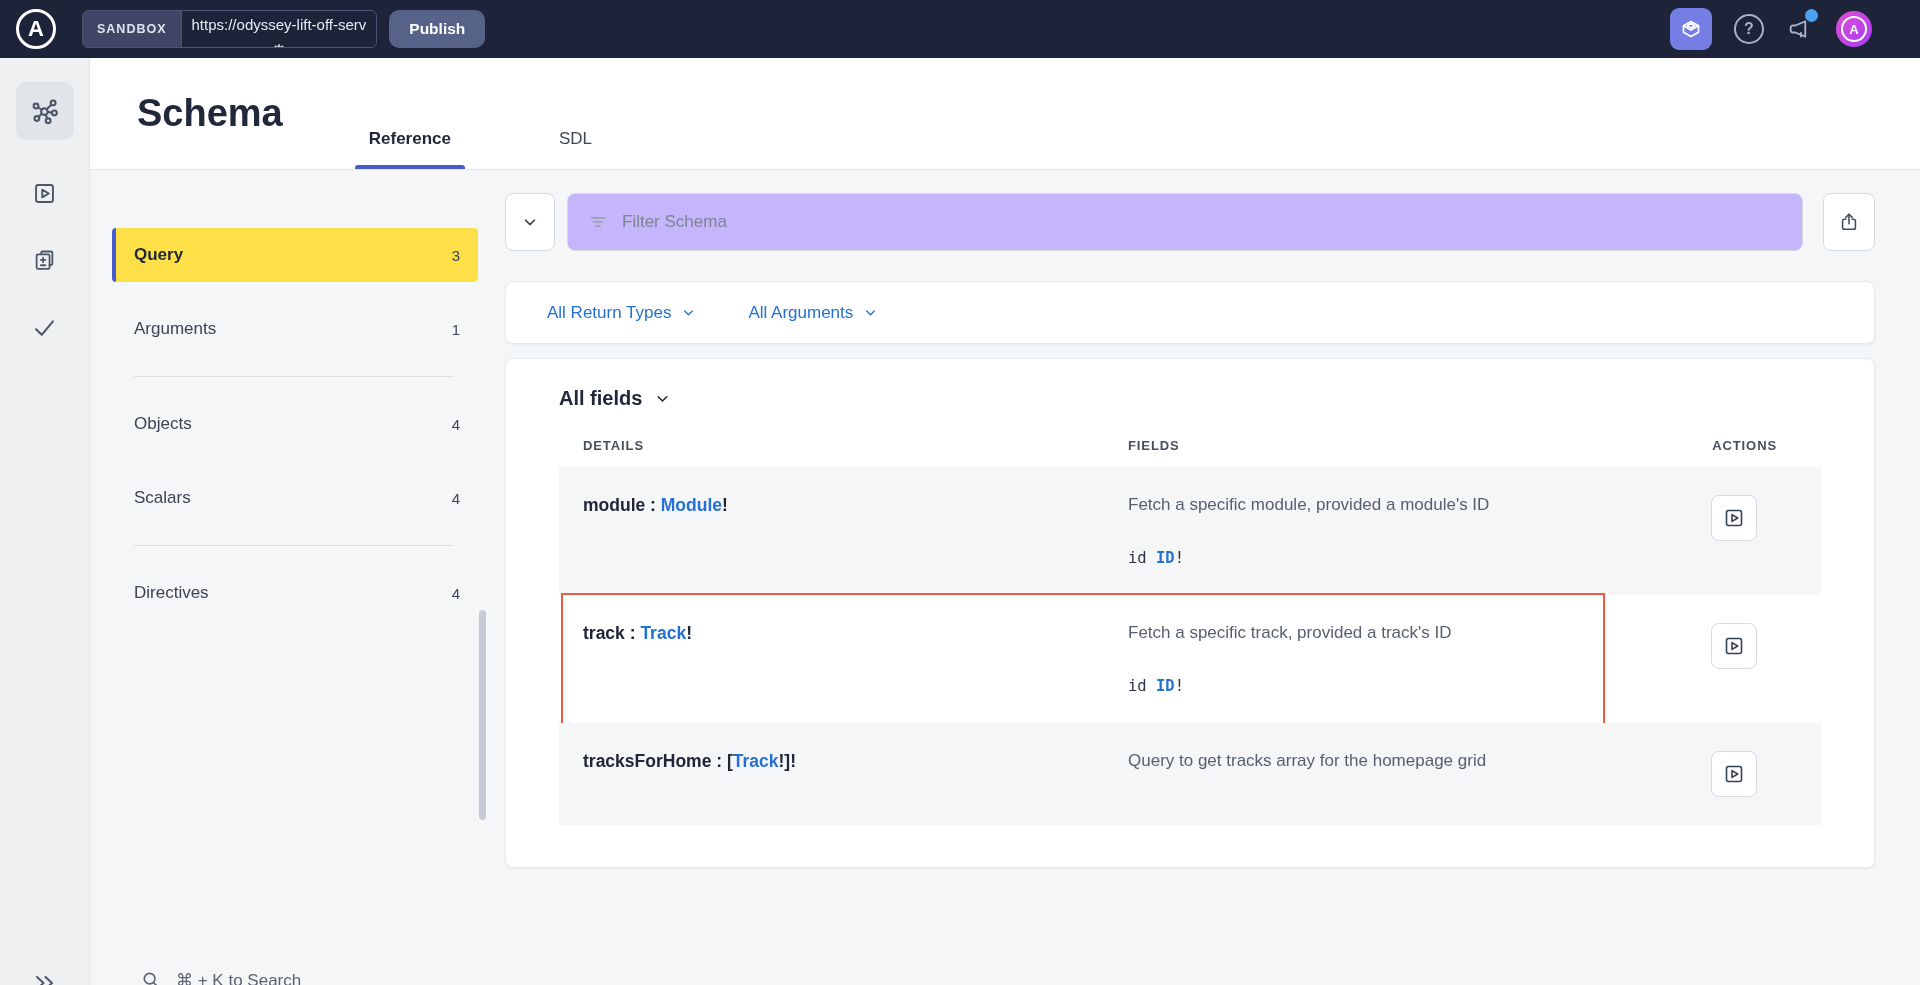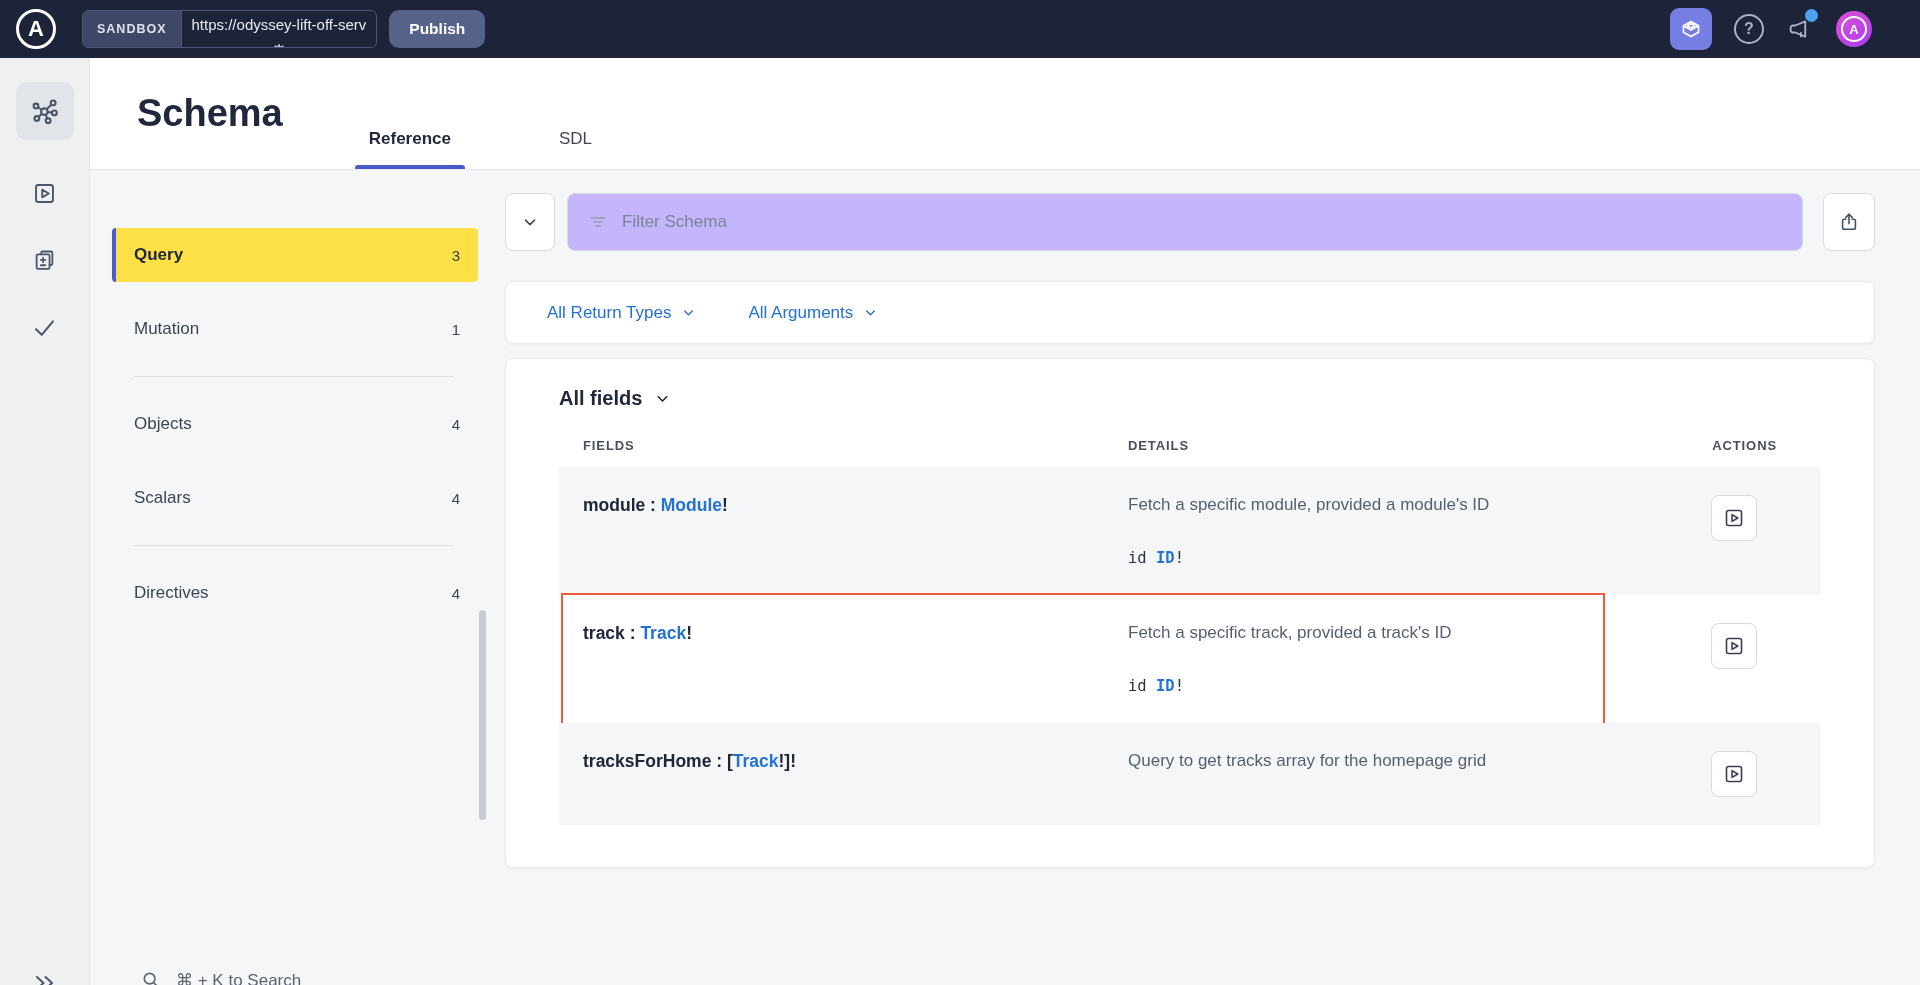--- a/index.html
+++ b/index.html
@@ -196,21 +196,21 @@
     </div>
 
     <div class="content-main">
 
       <div class="subnav">
         <div class="nav-item selected">
           <span class="nav-label">Query</span>
           <span class="nav-count">3</span>
         </div>
         <div class="nav-item">
-          <span class="nav-label">Mutation</span>
+          <span class="nav-label">Arguments</span>
           <span class="nav-count">1</span>
         </div>
         <div class="nav-divider"></div>
         <div class="nav-item">
           <span class="nav-label">Objects</span>
           <span class="nav-count">4</span>
         </div>
         <div class="nav-item">
           <span class="nav-label">Scalars</span>
           <span class="nav-count">4</span>
@@ -274,22 +274,22 @@
 
         <div class="fields-card">
           <div class="fields-title-row">
             <span>All fields</span>
             <svg width="17" height="17" viewBox="0 0 24 24" fill="none" stroke="#22283b" stroke-width="2.2" stroke-linecap="round" stroke-linejoin="round">
                 <path d="M6 9.5l6 6 6-6"></path>
               </svg>
           </div>
 
           <div class="thead">
+            <div class="th">DETAILS</div>
             <div class="th">FIELDS</div>
-            <div class="th">DETAILS</div>
             <div class="th right">ACTIONS</div>
           </div>
 
           <div class="trow shaded">
             <div class="field-sig">
               <span>module : </span><span class="type-link">Module</span><span>!</span>
             </div>
             <div>
               <div class="detail-desc">Fetch a specific module, provided a module's ID</div>
               <div class="detail-args">

